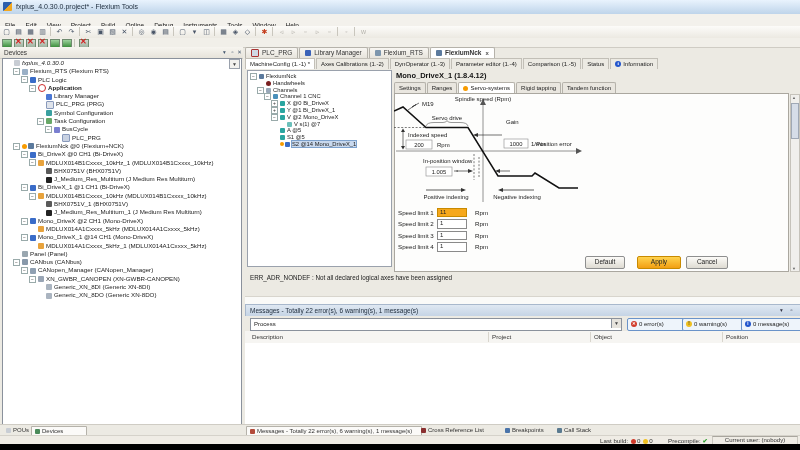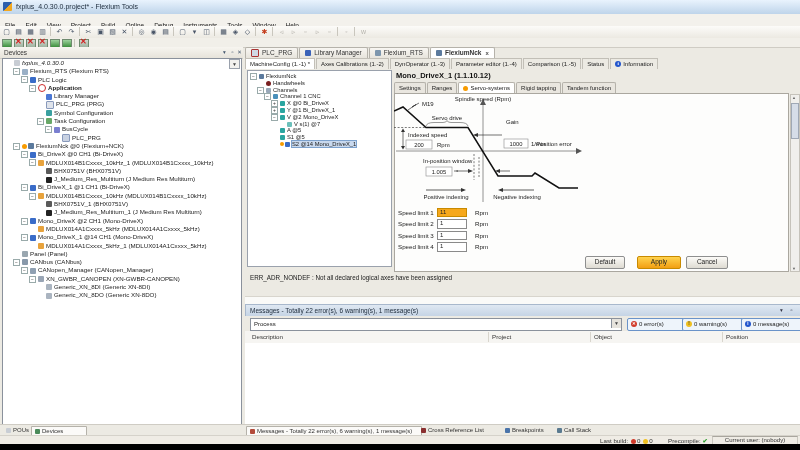--- a/index.html
+++ b/index.html
@@ -216,21 +216,21 @@
       <div class="trow" style="padding-left: 16px;"><span class="exp">−</span><span class="ti ic-channel"></span><span class="tl">Channel 1 CNC</span></div>
       <div class="trow" style="padding-left: 23px;"><span class="exp">+</span><span class="ti ic-axis"></span><span class="tl">X @0 Bi_DriveX</span></div>
       <div class="trow" style="padding-left: 23px;"><span class="exp">+</span><span class="ti ic-axis"></span><span class="tl">Y @1 Bi_DriveX_1</span></div>
       <div class="trow" style="padding-left: 23px;"><span class="exp">−</span><span class="ti ic-axis"></span><span class="tl">V @2 Mono_DriveX</span></div>
       <div class="trow" style="padding-left: 30px;"><span class="exp none">−</span><span class="ti ic-axis-sub"></span><span class="tl">V s(1) @7</span></div>
       <div class="trow" style="padding-left: 23px;"><span class="exp none">−</span><span class="ti ic-axis"></span><span class="tl">A @5</span></div>
       <div class="trow" style="padding-left: 23px;"><span class="exp none">−</span><span class="ti ic-axis"></span><span class="tl">S1 @5</span></div>
       <div class="trow sel" style="padding-left: 23px;"><span class="exp none">−</span><span class="odot"></span><span class="ti ic-spindle"></span><span class="tl">S2 @14 Mono_DriveX_1</span></div>
     </div>
 
-  <div id="cfgtitle" class="abs">Mono_DriveX_1 (1.1.10.12)</div>
+  <div id="cfgtitle" class="abs">Mono_DriveX_1 (1.8.4.12)</div>
   <div id="cfgtabs" class="abs"><span class="ctab"><span>Settings</span></span><span class="ctab"><span>Ranges</span></span><span class="ctab act"><span class="cdot"></span><span>Servo-systems</span></span><span class="ctab"><span>Rigid tapping</span></span><span class="ctab"><span>Tandem function</span></span></div>
   <div id="cfgbox" class="abs"></div>
 
   <svg class="abs" style="left:394px;top:94px" width="392" height="112" viewBox="0 0 392 112">
 
     <line x1="89" y1="108" x2="89" y2="10" stroke="#777" stroke-width="0.8"></line>
     <polygon points="86,11 92,11 89,5" fill="#555"></polygon>
     <text x="89" y="7" text-anchor="middle">Spindle speed (Rpm)</text>
     <line x1="2" y1="57" x2="183" y2="57" stroke="#777" stroke-width="0.8"></line>
     <polygon points="182,54 182,60 188,57" fill="#555"></polygon>

